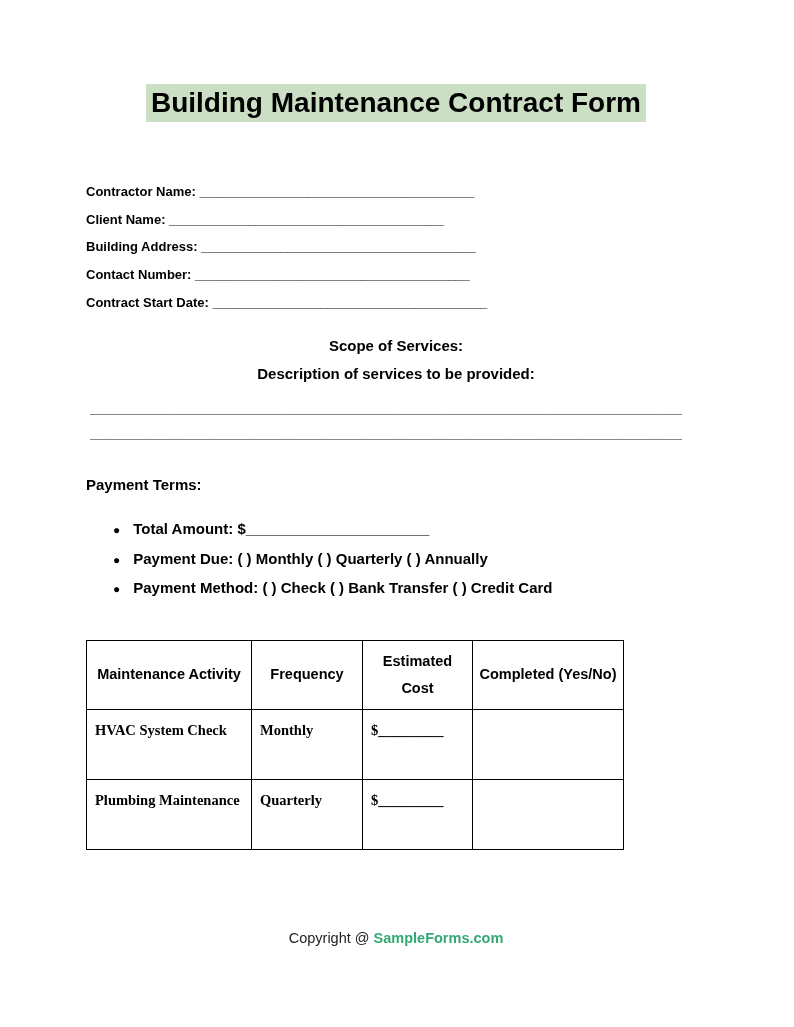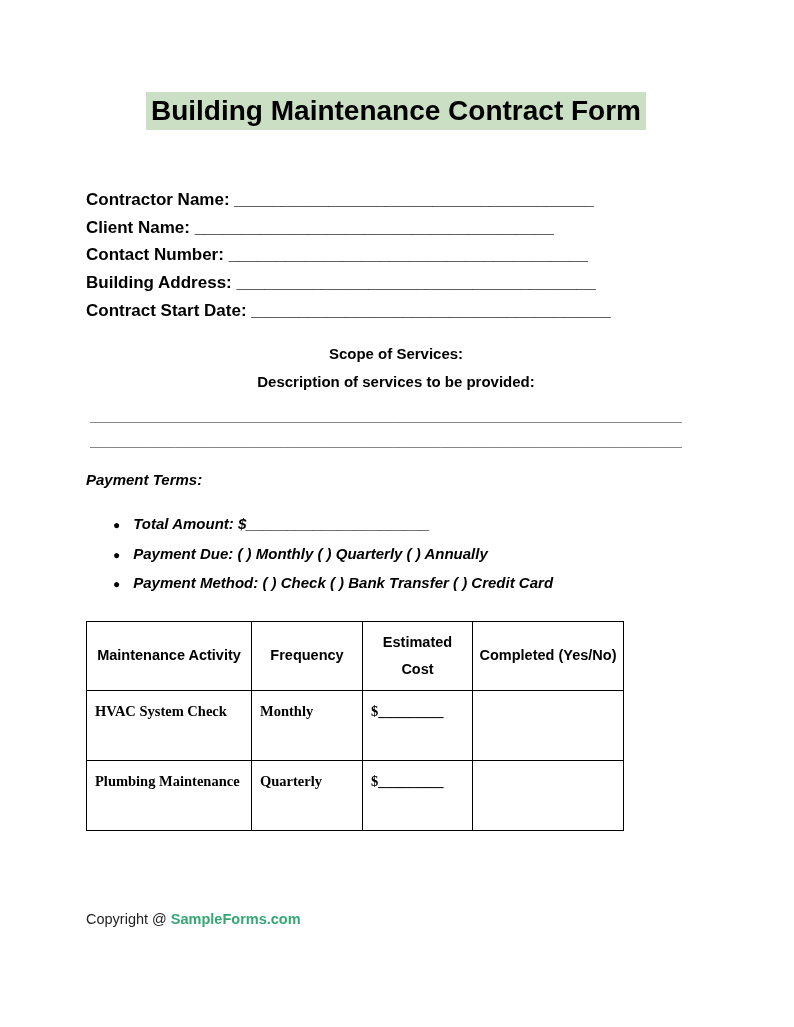--- a/index.html
+++ b/index.html
@@ -11,39 +11,39 @@
   body {
     width: 794px;
     min-height: 1027px;
     font-family: "Liberation Sans", sans-serif;
     color: #000;
     position: relative;
   }
   .page {
     width: 792px;
     min-height: 1027px;
-    padding: 8px 86px;
+    padding: 0 86px;
   }
   .title-wrap {
     padding-top: 84px;
     text-align: center;
   }
   .doc-title {
     display: inline-block;
     background: var(--title_highlight, #cbdfc4);
     font-size: 28px;
     font-weight: bold;
     padding: 3px 5px;
     line-height: 1.15;
   }
   .fields {
     margin-top: 56px;
   }
   .field {
-    font-size: 17px;
+    font-size: 13px;
     font-weight: bold;
     line-height: 27.6px;
     white-space: nowrap;
     overflow: hidden;
   }
   .field .line {
     font-weight: bold;
     letter-spacing: 0;
   }
   .scope {
@@ -61,22 +61,21 @@
     padding-left: 4px;
   }
   .blank-line {
     font-size: 14px;
     color: #808080;
     line-height: 25px;
     white-space: nowrap;
     overflow: hidden;
   }
   .payment {
-    margin-top: 13px;
-    font-style: italic;
+    margin-top: 26px;
   }
   .payment .heading {
     font-size: 15px;
     font-weight: bold;
     line-height: 27.6px;
   }
   .bullets {
     margin-top: 16px;
     padding-left: 27px;
   }
@@ -86,21 +85,21 @@
     line-height: 27.6px;
     display: flex;
     align-items: baseline;
   }
   .bullet .dot {
     font-size: 12px;
     margin-right: 13px;
     flex: 0 0 auto;
   }
   table.maint {
-    margin-top: 22px;
+    margin-top: 36px;
     border-collapse: collapse;
     table-layout: fixed;
     width: 537px;
   }
   table.maint th,
   table.maint td {
     border: 1px solid #000;
     font-size: 14.5px;
     font-weight: bold;
   }
@@ -119,21 +118,21 @@
     height: 70px;
     font-family: Liberation Serif, serif;
   }
   .col-activity { width: 165px; }
   .col-frequency { width: 111px; }
   .col-cost { width: 110px; }
   .col-completed { width: 151px; }
   .footer {
     margin-top: 80px;
     padding-bottom: 30px;
-    text-align: left;
+    text-align: center;
     font-size: 14.5px;
   }
   .footer .copy {
     color: #222;
   }
   .footer .site-link {
     color: var(--link_green, #34a873);
     font-weight: bold;
     text-decoration: none;
     cursor: pointer;
@@ -151,25 +150,25 @@
   <div class="fields">
     <div class="field">
       <span>Contractor Name:</span>
       <span class="line">______________________________________</span>
     </div>
     <div class="field">
       <span>Client Name:</span>
       <span class="line">______________________________________</span>
     </div>
     <div class="field">
+      <span>Building Address:</span>
+      <span class="line">______________________________________</span>
+    </div>
+    <div class="field">
       <span>Contact Number:</span>
-      <span class="line">______________________________________</span>
-    </div>
-    <div class="field">
-      <span>Building Address:</span>
       <span class="line">______________________________________</span>
     </div>
     <div class="field">
       <span>Contract Start Date:</span>
       <span class="line">______________________________________</span>
     </div>
   </div>
 
   <div class="scope">
     <div class="heading">Scope of Services:</div>

